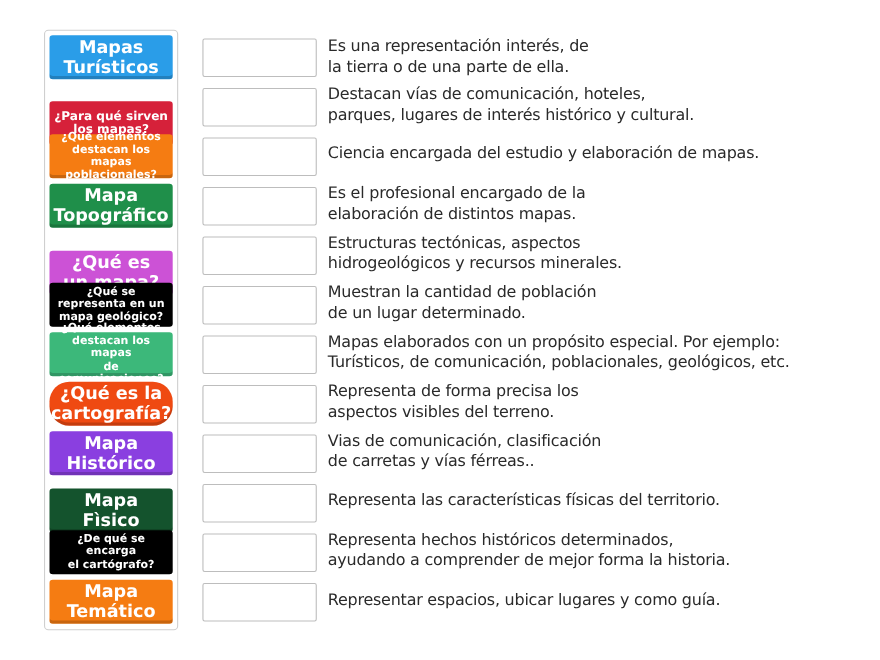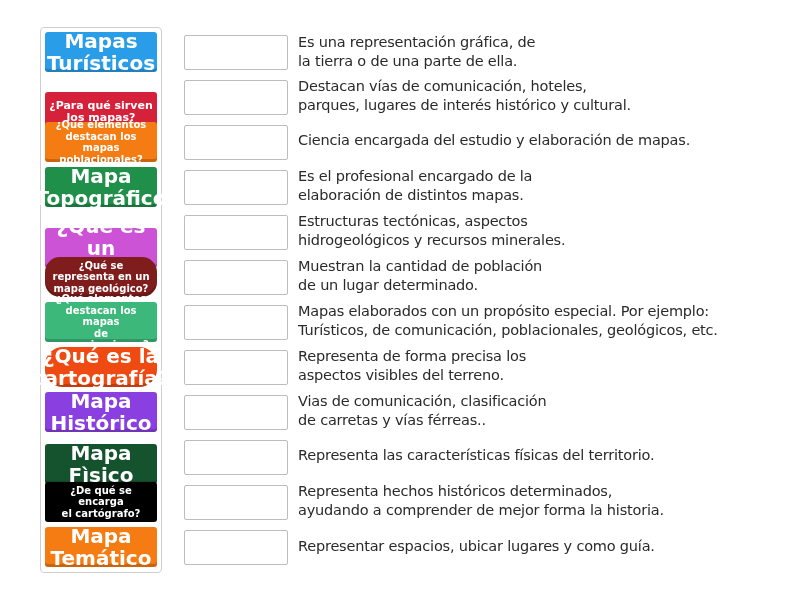--- a/index.html
+++ b/index.html
@@ -15,21 +15,21 @@
     }
     .tile {
       position: absolute; left: 45px; width: 112px; height: 40px;
       border-radius: 3px; color: #fff; font-weight: bold;
       display: flex; align-items: center; justify-content: center; text-align: center;
       line-height: 1.1; cursor: grab;
       box-shadow: inset 0 -3px 0 rgba(0,0,0,0.18);
       padding: 0 3px;
     }
     .tile span { display: block; }
-    .fs-lg { font-size: 20px; align-items: center; }
+    .fs-lg { font-size: 16px; align-items: center; }
     .fs-md { font-size: 11px; }
     .fs-sm { font-size: 10px; line-height: 1.15; }
 
     .drop-box {
       position: absolute; left: 184px; width: 104px; height: 35px;
       border: 1px solid #bdbdbd; border-radius: 2px; background: #fff;
     }
     .desc {
       position: absolute; left: 298px; width: 480px;
       font-size: 14.5px; line-height: 19px; color: #2a2a2a;
@@ -58,21 +58,21 @@
 poblacionales?</span>
       </div>
       <div class="tile fs-lg" style="top: 167px; background: rgb(31, 143, 74);">
         <span style="white-space: pre-line;">Mapa
 Topográfico</span>
       </div>
       <div class="tile fs-lg" style="top: 228px; background: rgb(204, 82, 214);">
         <span style="white-space: pre-line;">¿Qué es
 un mapa?</span>
       </div>
-      <div class="tile fs-sm" style="top: 257px; background: #7f1d1d; border-radius: 15px;">
+      <div class="tile fs-sm" style="top: 257px; background: #000000;">
         <span style="white-space: pre-line;">¿Qué se
 representa en un
 mapa geológico?</span>
       </div>
       <div class="tile fs-sm" style="top: 302px; background: rgb(60, 184, 122);">
         <span style="white-space: pre-line;">¿Qué elementos
 destacan los mapas
 de comunicaciones?</span>
       </div>
       <div class="tile fs-lg" style="top: 347px; background: rgb(239, 74, 18); border-radius: 18px;">
@@ -90,21 +90,21 @@
         <span style="white-space: pre-line;">¿De qué se encarga
 el cartógrafo?</span>
       </div>
       <div class="tile fs-lg" style="top: 527px; background: rgb(245, 124, 18);">
         <span style="white-space: pre-line;">Mapa
 Temático</span>
       </div>
     </div>
   <div id="rows">
       <div class="drop-box" style="top: 35px;"></div>
-      <div class="desc" style="top: 33px;">Es una representación gráfica, de
+      <div class="desc" style="top: 33px;">Es una representación interés, de
 la tierra o de una parte de ella.</div>
       <div class="drop-box" style="top: 80px;"></div>
       <div class="desc" style="top: 77px;">Destacan vías de comunicación, hoteles,
 parques, lugares de interés histórico y cultural.</div>
       <div class="drop-box" style="top: 125px;"></div>
       <div class="desc" style="top: 131px;">Ciencia encargada del estudio y elaboración de mapas.</div>
       <div class="drop-box" style="top: 170px;"></div>
       <div class="desc" style="top: 167px;">Es el profesional encargado de la
 elaboración de distintos mapas.</div>
       <div class="drop-box" style="top: 215px;"></div>

